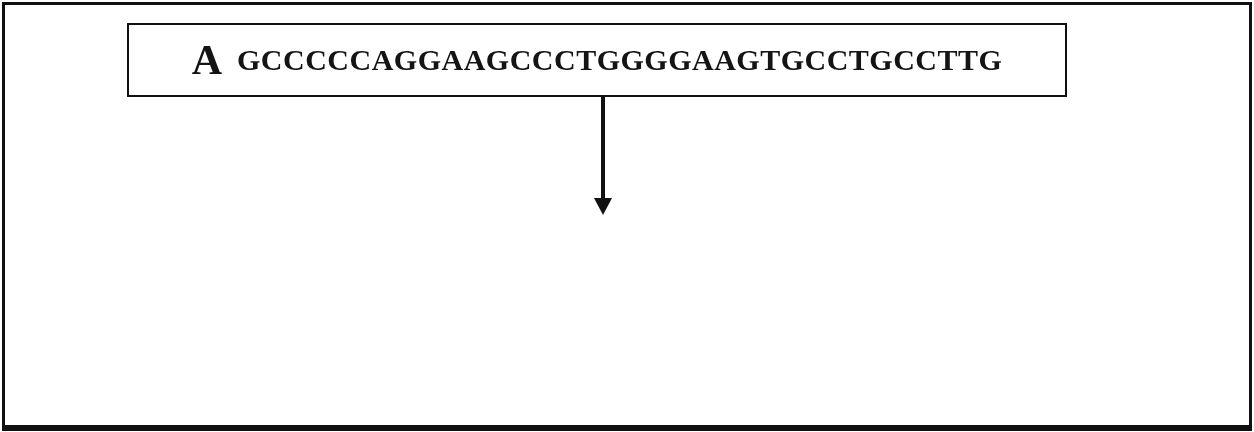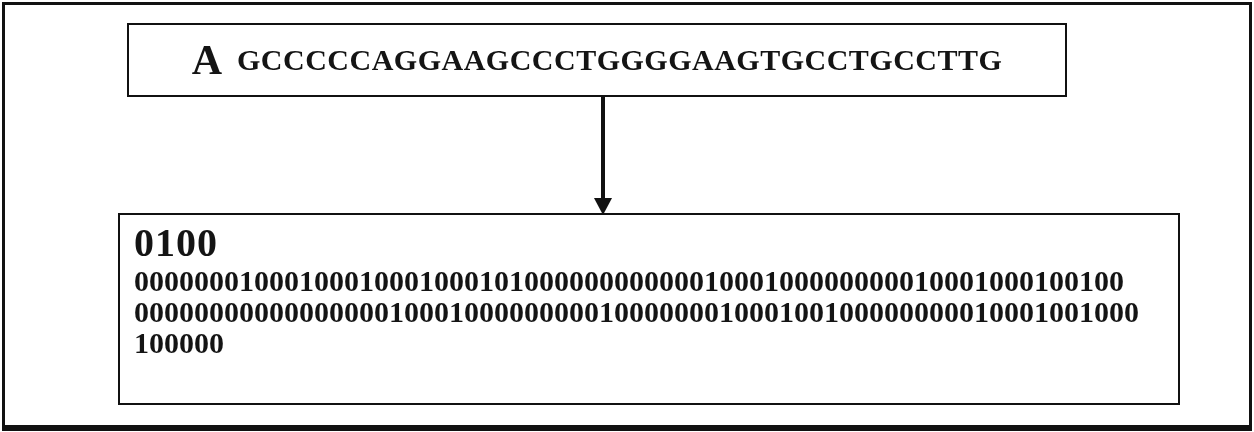--- a/index.html
+++ b/index.html
@@ -92,20 +92,14 @@
   <div class="seq-box">
     <span class="panel-label">A</span>
     <span class="dna-sequence">GCCCCCAGGAAGCCCTGGGGAAGTGCCTGCCTTG</span>
   </div>
 
   <div>
     <div class="arrow-stem"></div>
     <div class="arrow-head"></div>
   </div>
 
-  <div class="bin-box">
-    <div class="bin-header">0100</div>
-    <div class="bin-line">000000010001000100010001010000000000001000100000000010001000100100</div>
-    <div class="bin-line">0000000000000000010001000000000100000001000100100000000010001001000</div>
-    <div class="bin-line">100000</div>
-  </div>
 
 </div>
 
 </body></html>

